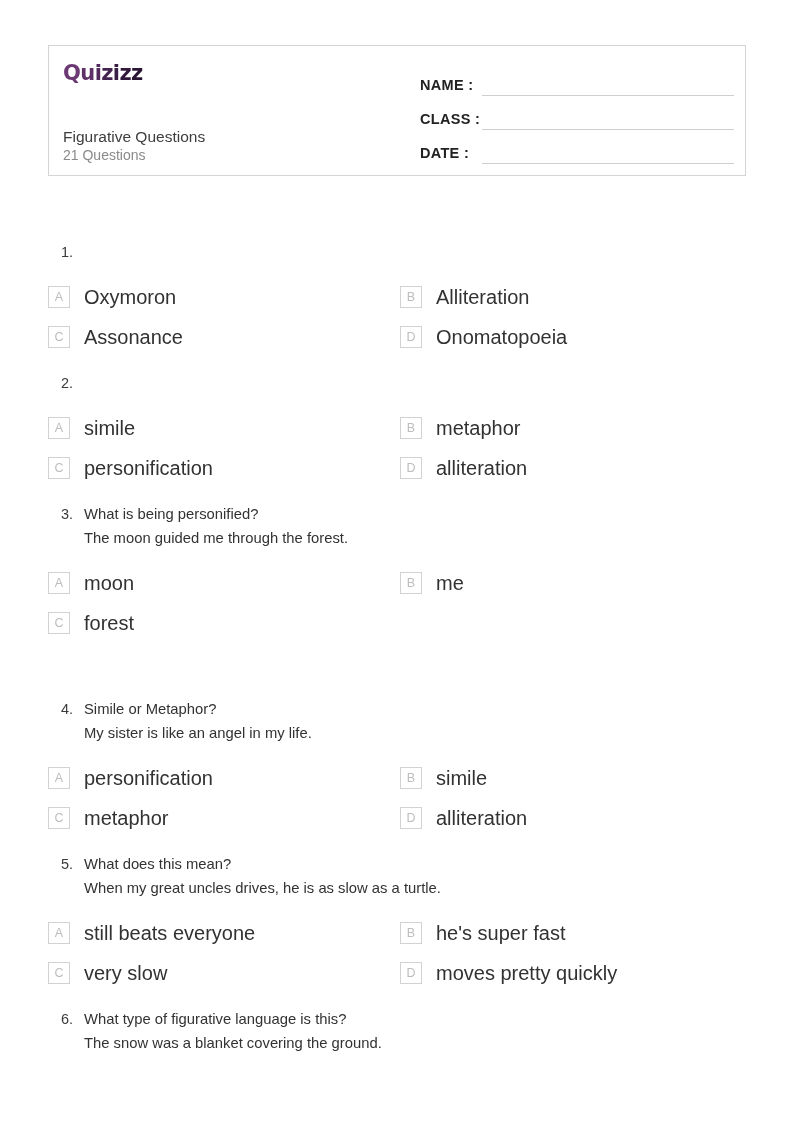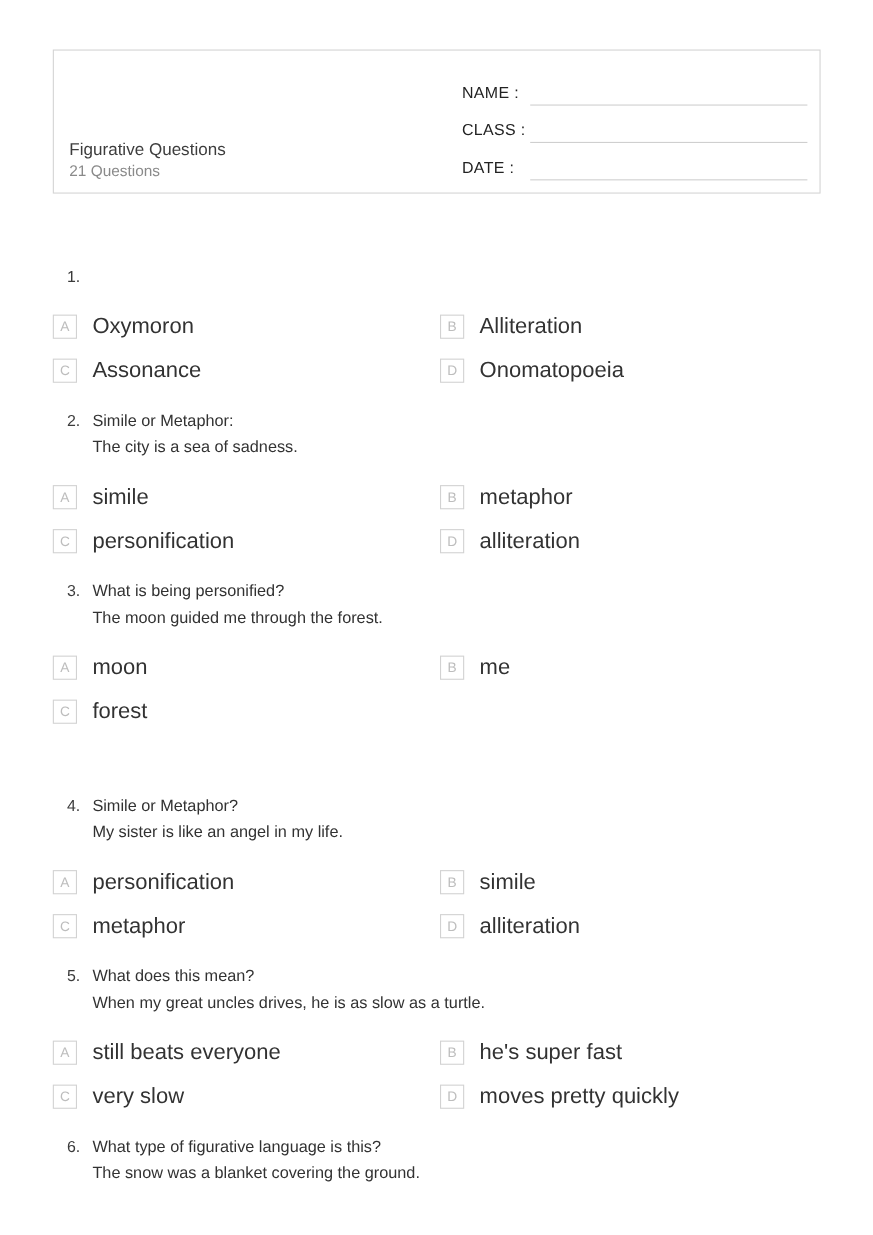--- a/index.html
+++ b/index.html
@@ -74,20 +74,21 @@
     font-size: 14px;
     color: #8a8a8a;
     line-height: 1.25;
     white-space: nowrap;
     text-align: right;
   }
 
   .header-right {
     flex: 1;
     padding: 16px 11px 0 16px;
+    font-weight: bold;
   }
   .field-row {
     display: flex;
     align-items: flex-end;
     height: 34px;
   }
   .field-label {
     font-size: 14.5px;
     color: #222;
     letter-spacing: 0.3px;
@@ -165,20 +166,21 @@
   }
   .opt-spacer { width: 352px; height: 40px; }
 </style>
 </head>
 <body>
 
 <div class="page">
 
   <div class="header-box">
     <div class="header-left">
+      <div class="logo"><span class="q">Q</span><span class="u">u</span><span class="i">i</span><span class="z1">z</span><span class="i2">i</span><span class="z2">z</span><span class="z3">z</span></div>
       <div class="quiz-title">Figurative Questions</div>
       <div class="quiz-count">21 Questions</div>
     </div>
     <div class="header-right">
       <div class="field-row">
         <div class="field-label">NAME :</div>
         <div class="field-line"></div>
       </div>
       <div class="field-row">
         <div class="field-label">CLASS :</div>
@@ -211,21 +213,20 @@
           </div>
           <div class="option col2">
             <div class="opt-box">D</div>
             <div class="opt-label">Onomatopoeia</div>
           </div>
         </div>
       </div>
       <div class="question">
         <div class="q-head">
           <div class="q-num">2.</div>
-          <div class="q-text"><span>Simile or Metaphor:</span><span class="line2">The city is a sea of sadness.</span></div>
         </div>
         <div class="options">
           <div class="option">
             <div class="opt-box">A</div>
             <div class="opt-label">simile</div>
           </div>
           <div class="option col2">
             <div class="opt-box">B</div>
             <div class="opt-label">metaphor</div>
           </div>

